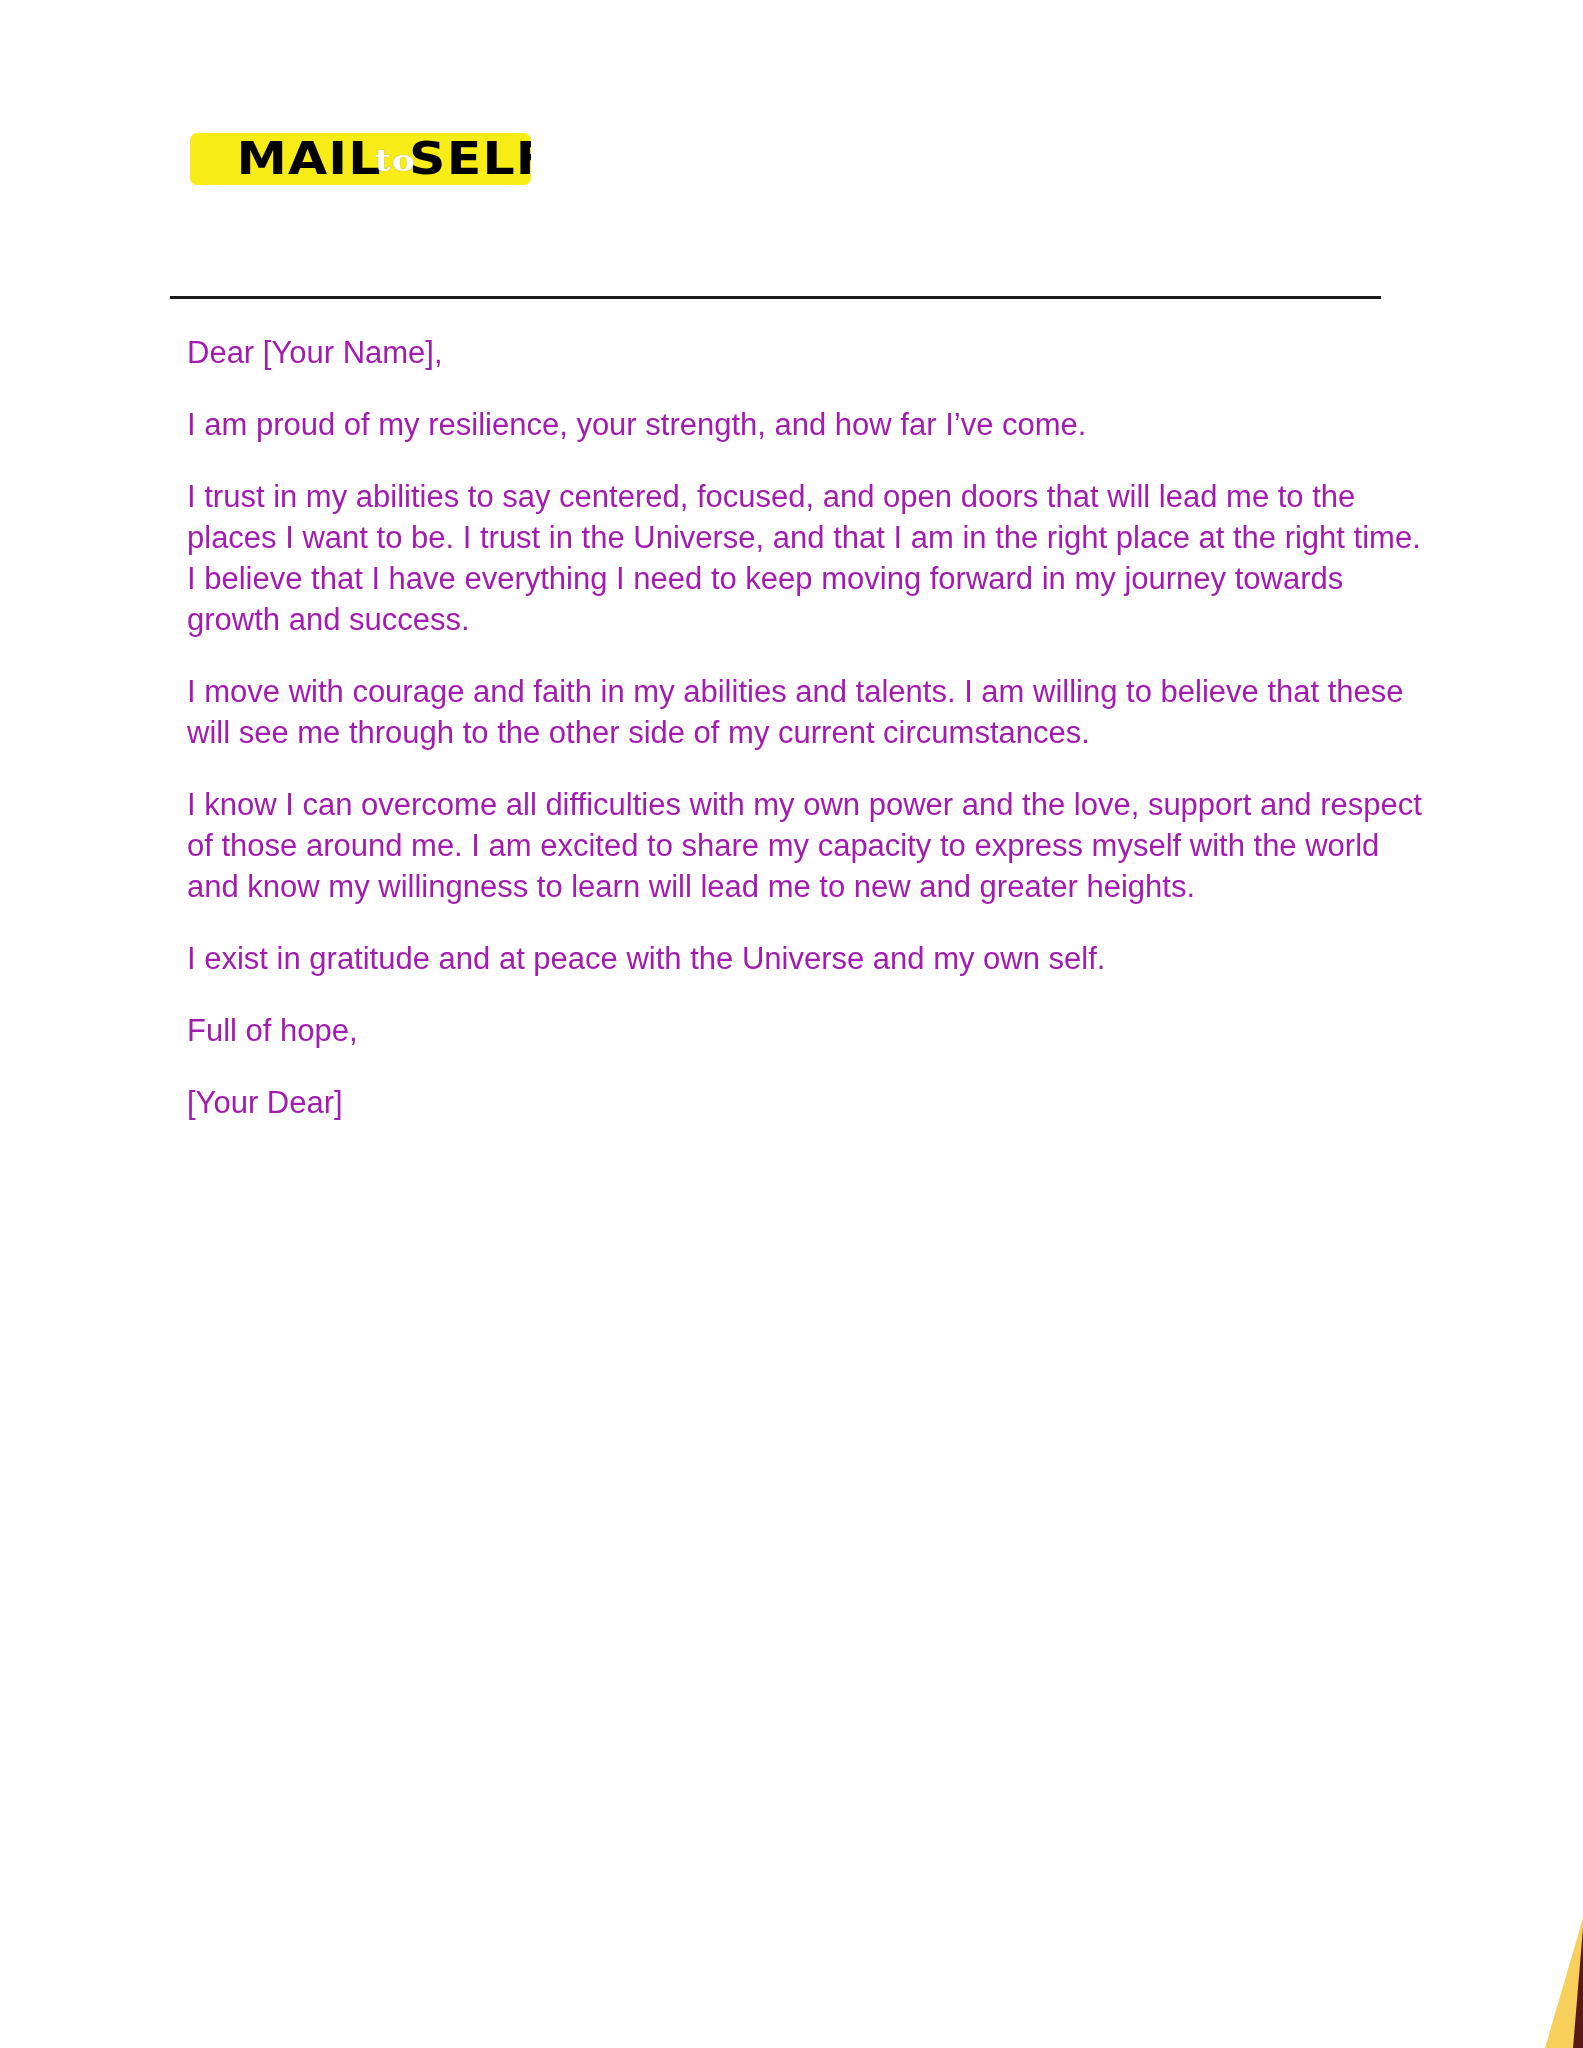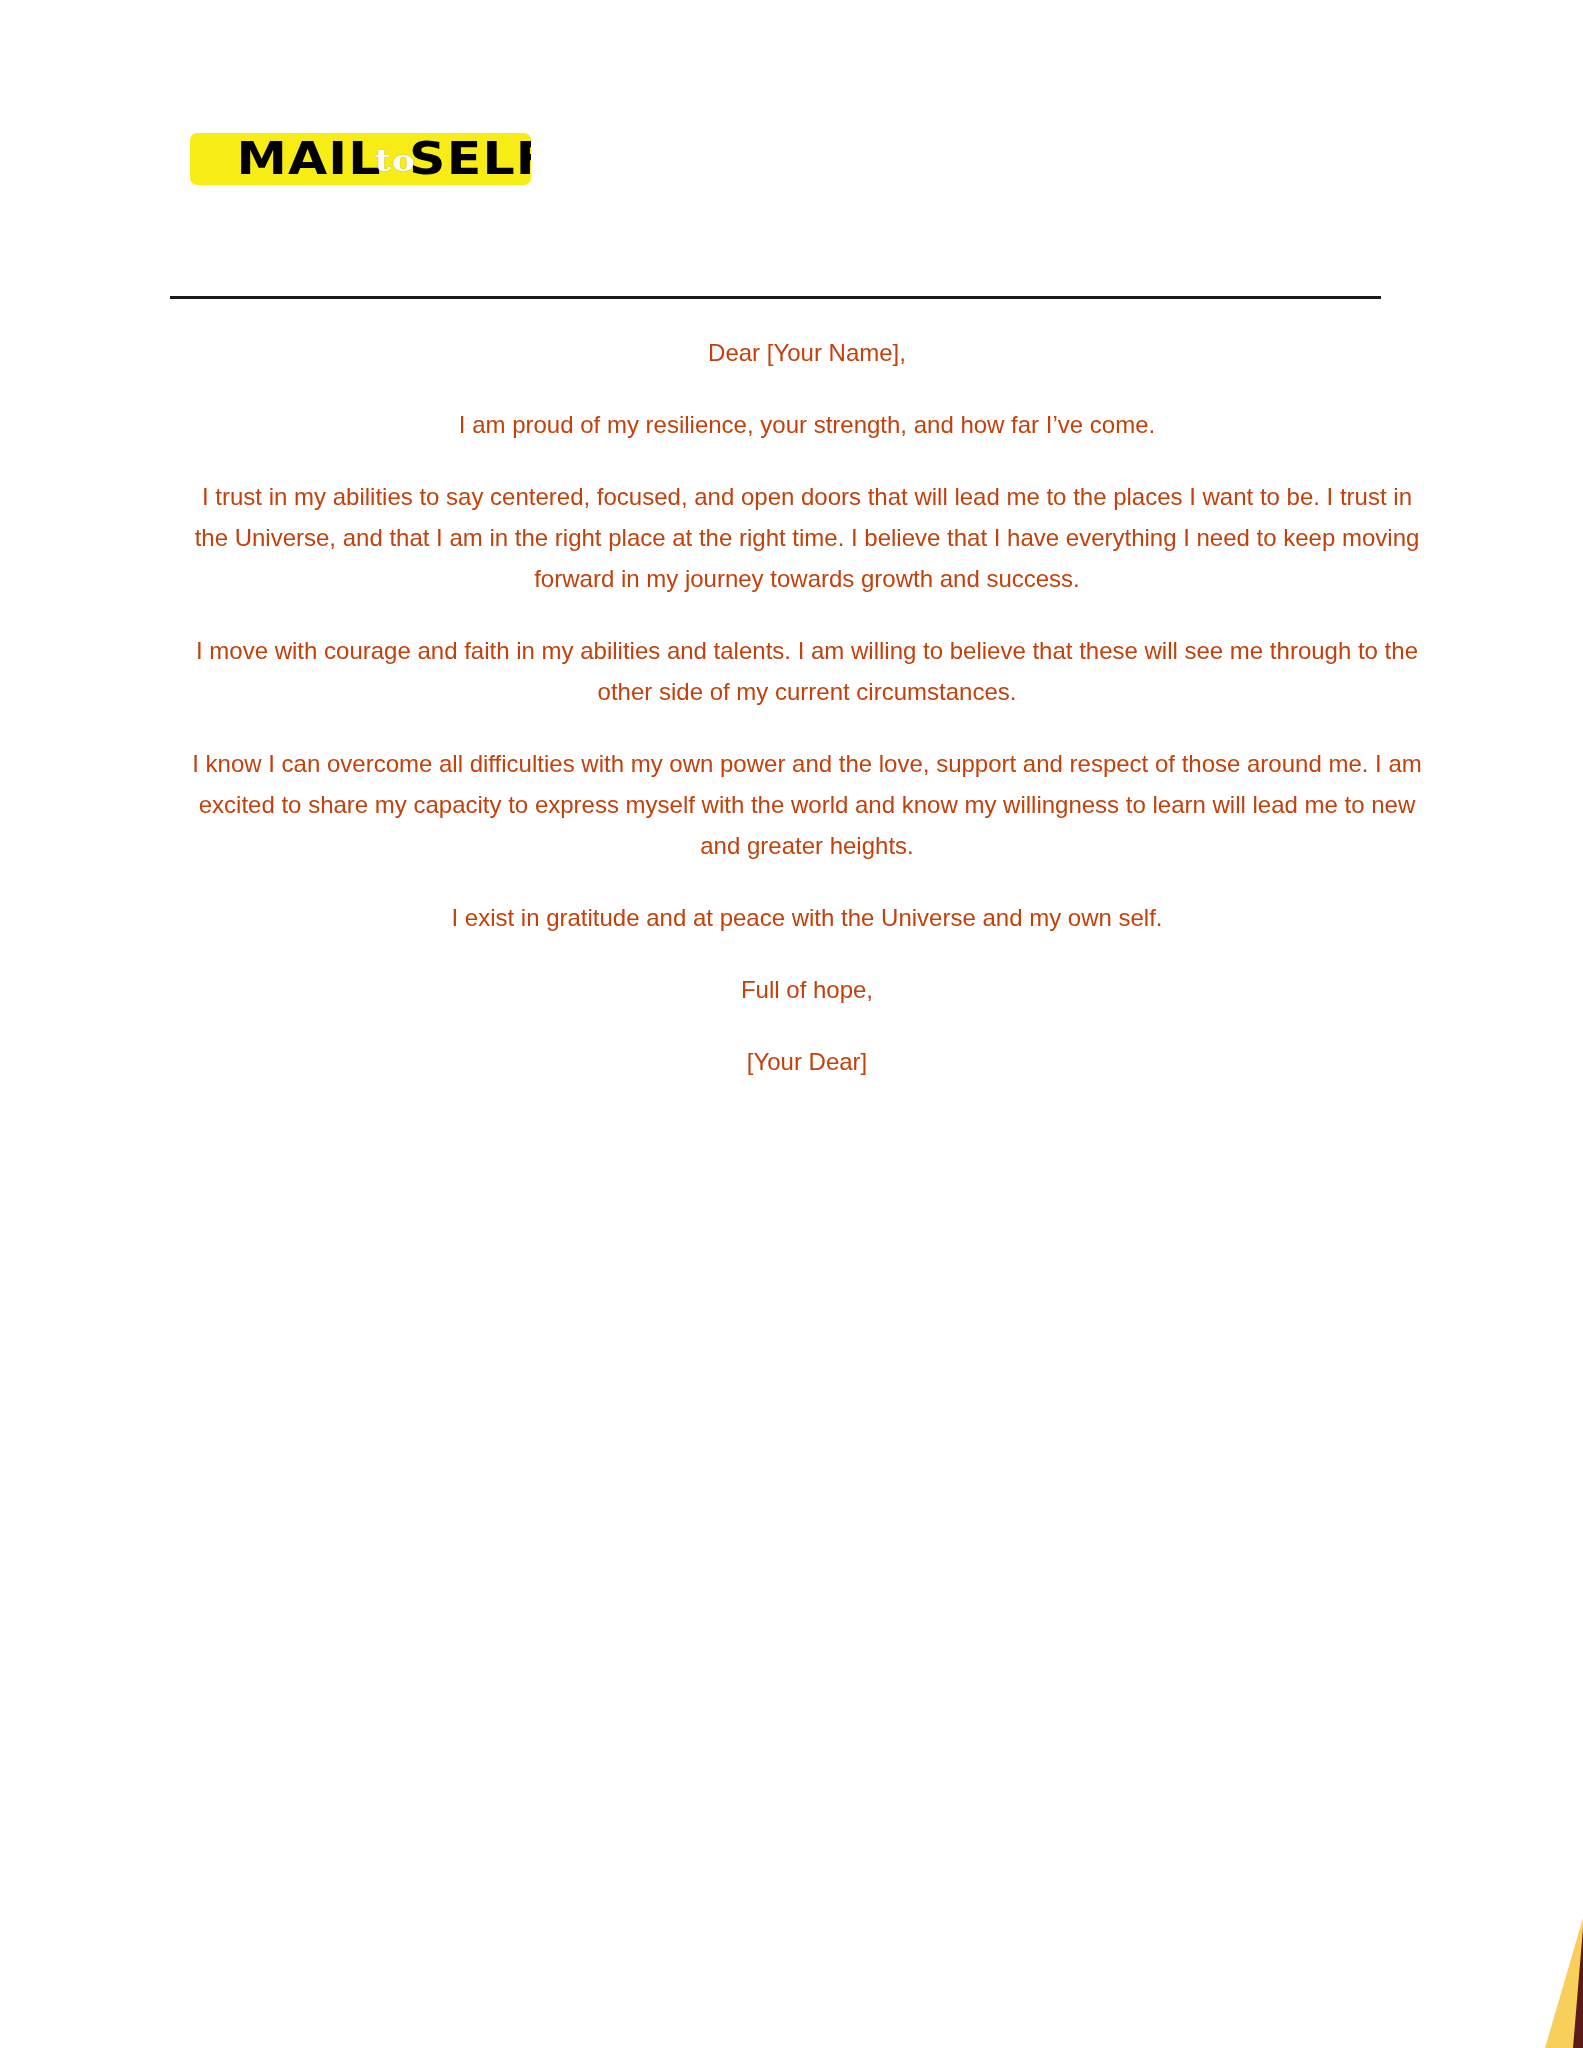--- a/index.html
+++ b/index.html
@@ -55,24 +55,23 @@
     top: 296px;
     width: 1211px;
     height: 3px;
     background: #1a1a1a;
   }
   .letter {
     position: absolute;
     left: 187px;
     top: 332px;
     width: 1240px;
-    font-size: 24px;
+    font-size: 31px;
     line-height: 41px;
-    color: #c2410c;
-    text-align: center;
+    color: #a21caf;
   }
   .letter p {
     margin: 0 0 31px 0;
   }
   .corner {
     position: absolute;
     right: 0;
     bottom: 0;
     width: 60px;
     height: 130px;

